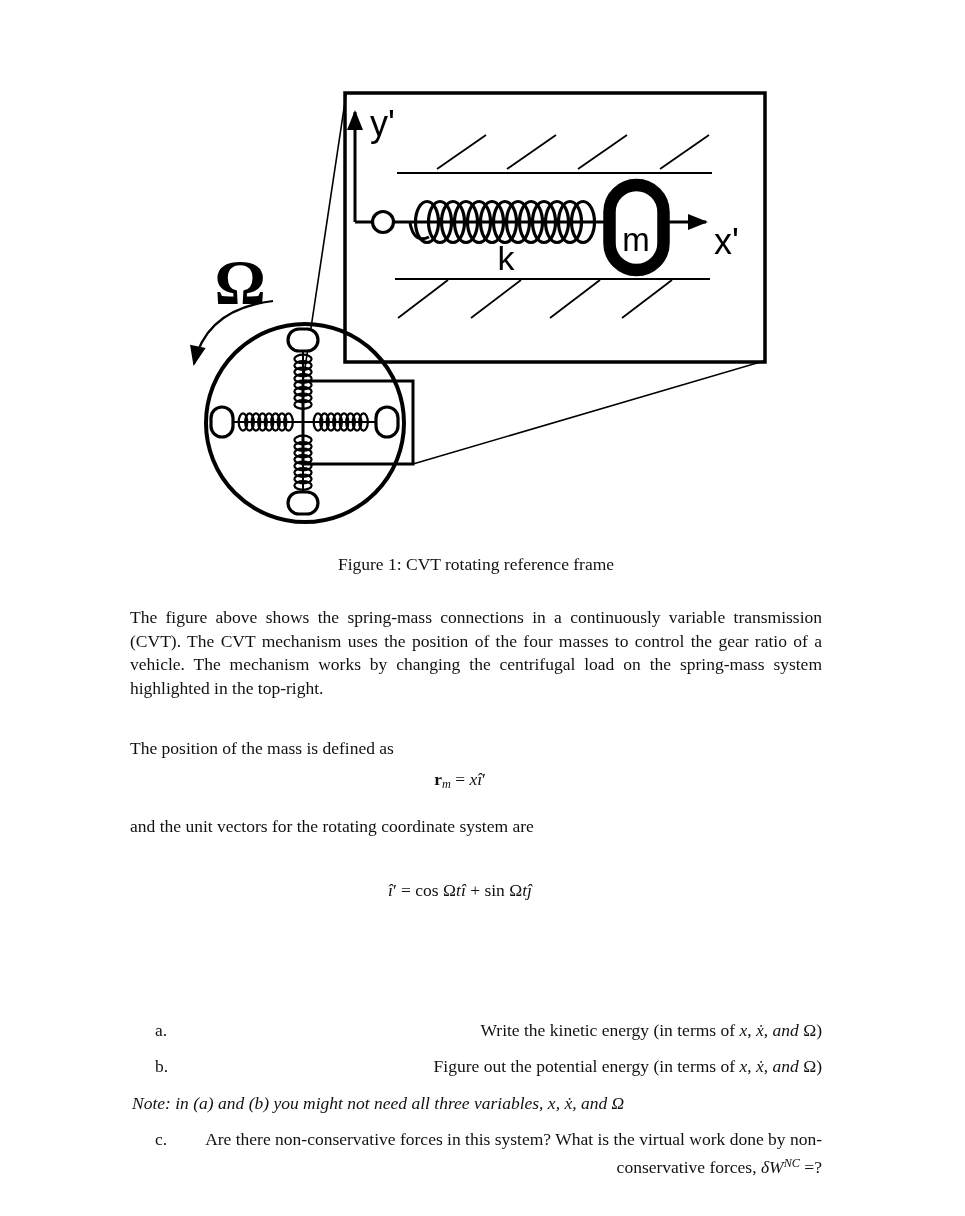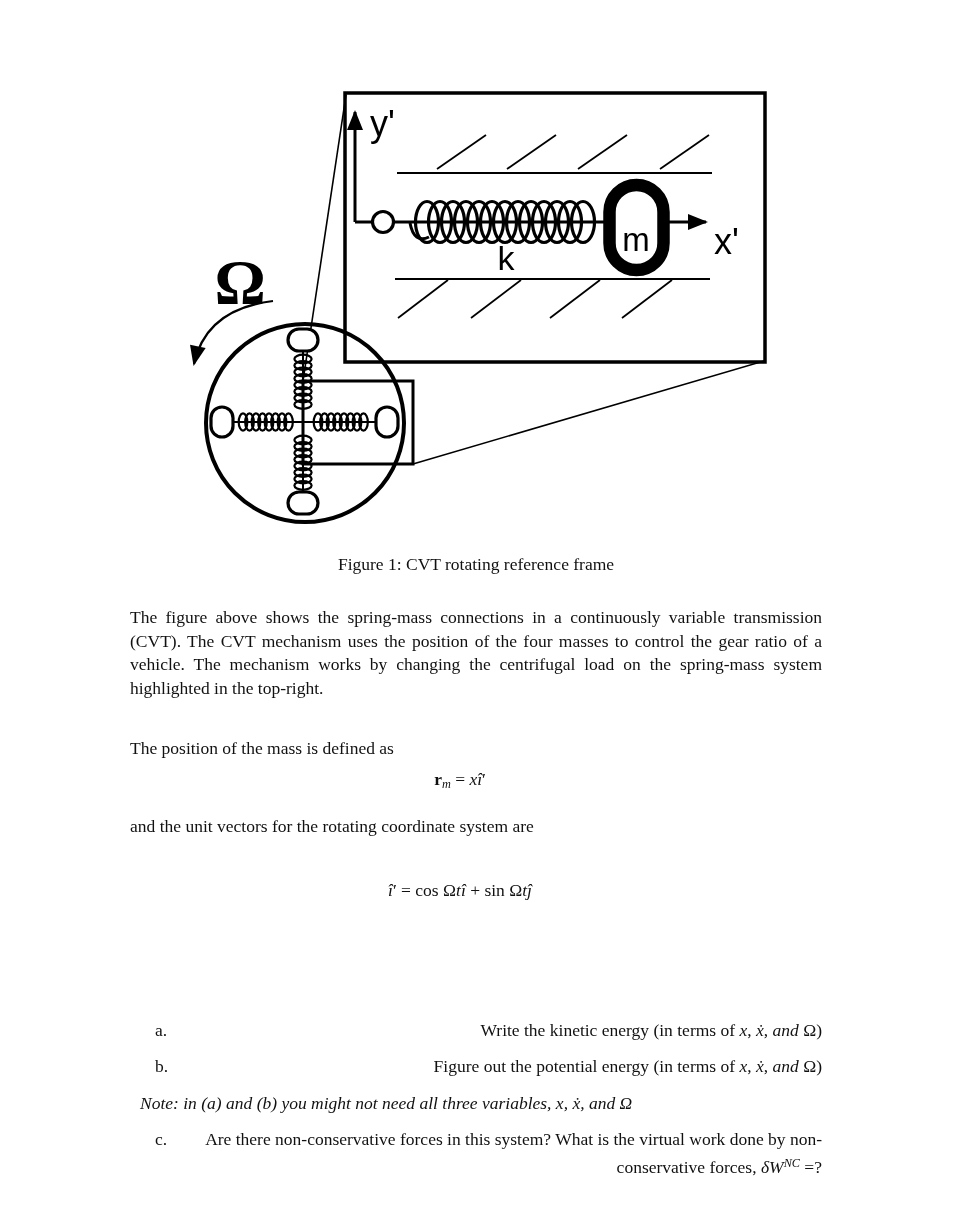--- a/index.html
+++ b/index.html
@@ -142,20 +142,20 @@
   <div class="item" style="top:1019px;">
     <span class="lbl">a.</span>
     <span class="itxt"><span>Write the kinetic energy (in terms of </span><span class="i">x</span><span>, </span><span class="i">ẋ</span><span>, </span><span class="i">and</span><span> Ω)</span></span>
   </div>
 
   <div class="item" style="top:1055px;">
     <span class="lbl">b.</span>
     <span class="itxt"><span>Figure out the potential energy (in terms of </span><span class="i">x</span><span>, </span><span class="i">ẋ</span><span>, </span><span class="i">and</span><span> Ω)</span></span>
   </div>
 
-  <div class="note" style="top:1092px;margin-left:8px;">Note: in (a) and (b) you might not need all three variables, x, ẋ, and Ω</div>
+  <div class="note" style="top:1092px;">Note: in (a) and (b) you might not need all three variables, x, ẋ, and Ω</div>
 
   <div class="item" style="top:1128px;">
     <span class="lbl">c.</span>
     <span class="itxt just"><span>Are there non-conservative forces in this system? What is the virtual work done by non-conservative forces, </span><span class="i">δW</span><span class="i sup">NC</span><span> =?</span></span>
   </div>
 
 </div>
 
 </body></html>

